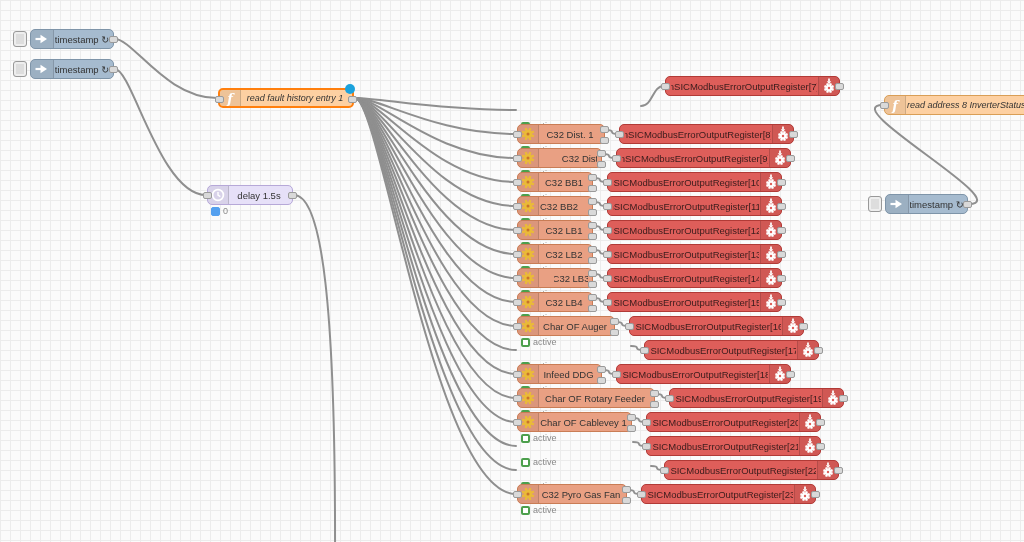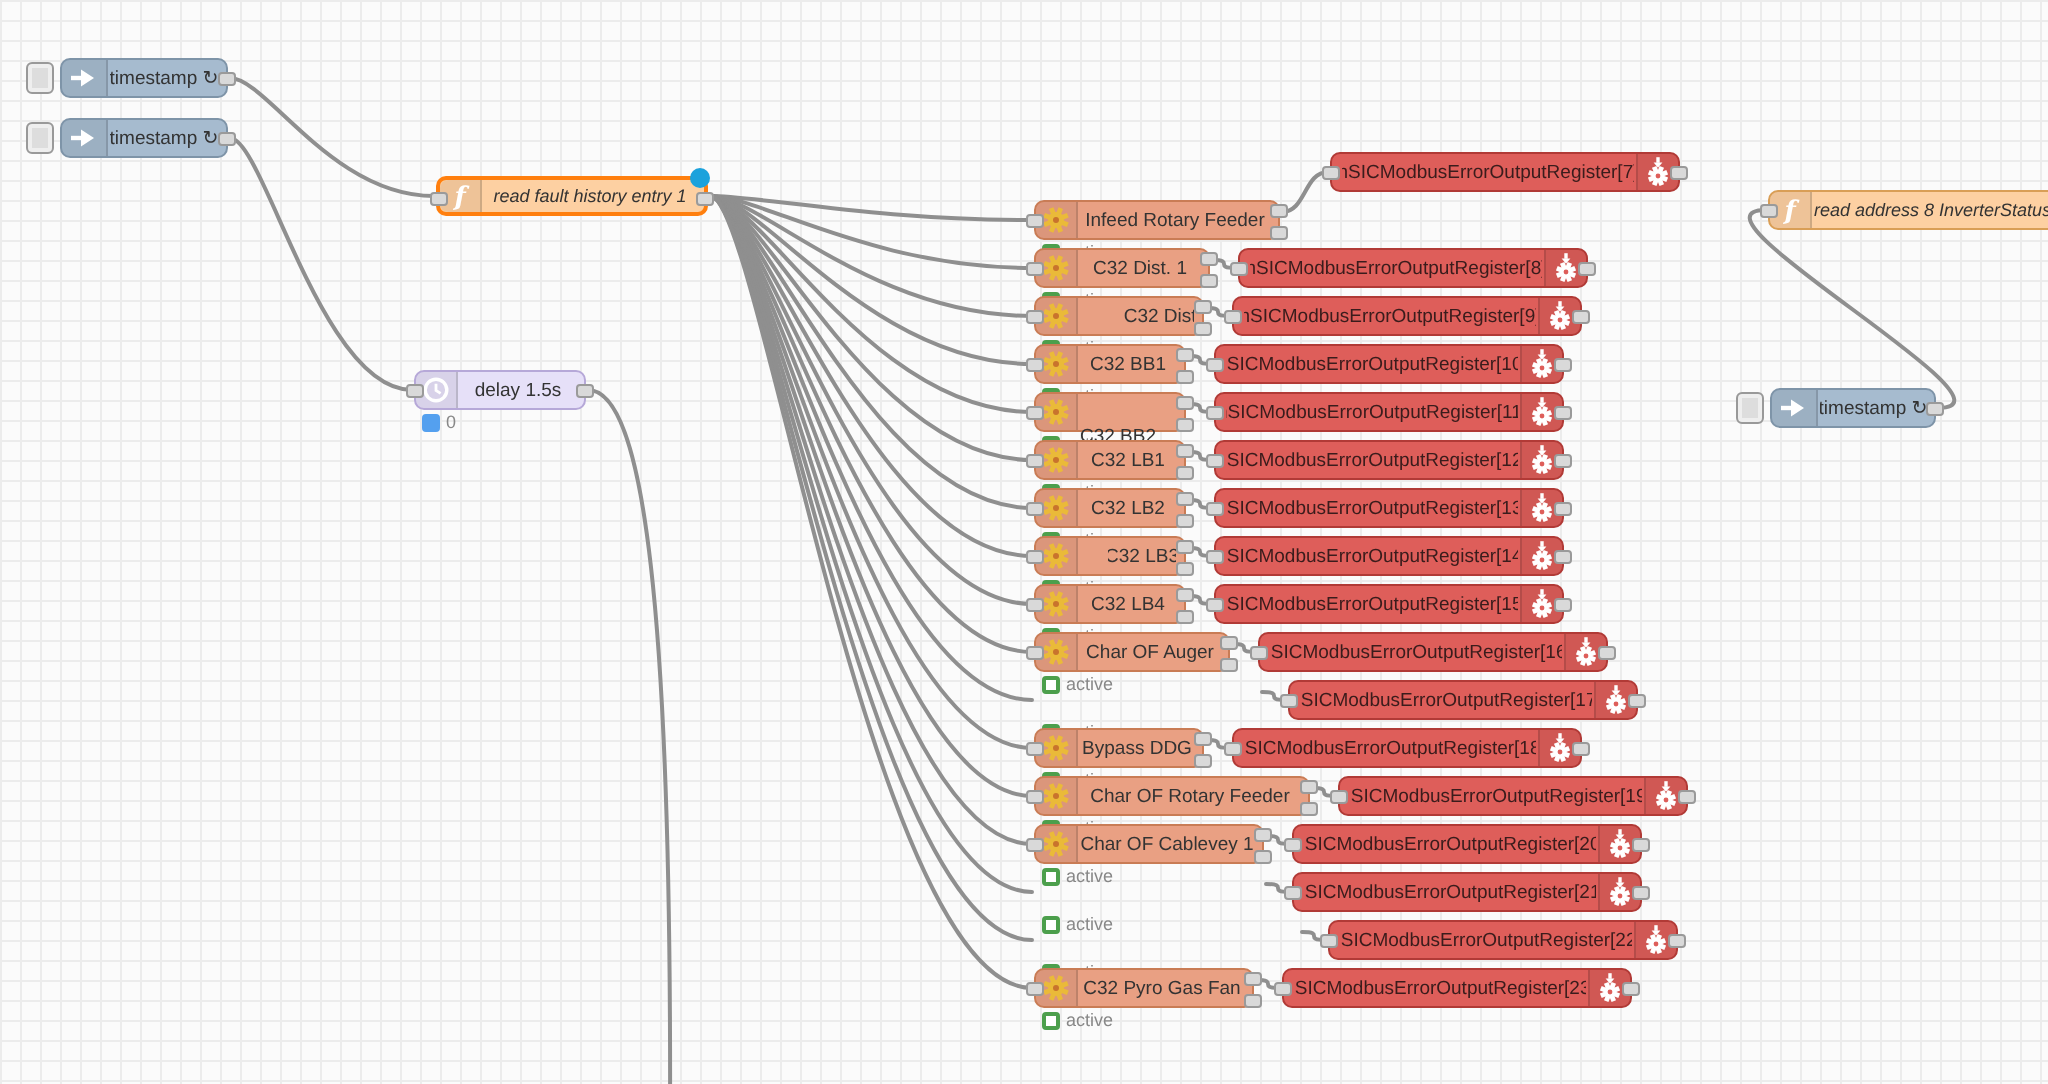--- a/index.html
+++ b/index.html
@@ -149,40 +149,20 @@
         </svg>
       </div>
       <span class="label" style="left: 24px; right: 4px;">timestamp ↻</span>
       <div class="port" style="right: -5px; top: 6px;"></div>
       <div class="inject-btn"></div>
     </div>
     <div class="status" style="left: 521px; top: 121px; color: rgb(136, 136, 136);">
       <span class="shape" style="border: 2px solid rgb(76, 159, 76); background: rgb(255, 255, 255);"></span>
       <span>active</span>
     </div>
-    <div class="node" style="left: 517px; top: 100px; width: 123px; background: rgb(233, 160, 131); border-color: rgb(201, 124, 85);">
-      <div class="icon-region left" style="width: 20px;">
-        <svg viewBox="0 0 16 16" xmlns="http://www.w3.org/2000/svg">
-          <line x1="10.7" y1="9.1" x2="13.9" y2="10.4" stroke="#eaba39" stroke-width="2.4"></line>
-          <line x1="9.1" y1="10.7" x2="10.4" y2="13.9" stroke="#eaba39" stroke-width="2.4"></line>
-          <line x1="6.9" y1="10.7" x2="5.6" y2="13.9" stroke="#eaba39" stroke-width="2.4"></line>
-          <line x1="5.3" y1="9.1" x2="2.1" y2="10.4" stroke="#eaba39" stroke-width="2.4"></line>
-          <line x1="5.3" y1="6.9" x2="2.1" y2="5.6" stroke="#eaba39" stroke-width="2.4"></line>
-          <line x1="6.9" y1="5.3" x2="5.6" y2="2.1" stroke="#eaba39" stroke-width="2.4"></line>
-          <line x1="9.1" y1="5.3" x2="10.4" y2="2.1" stroke="#eaba39" stroke-width="2.4"></line>
-          <line x1="10.7" y1="6.9" x2="13.9" y2="5.6" stroke="#eaba39" stroke-width="2.4"></line>
-          <circle cx="8" cy="8" r="4.0" fill="#eaba39"></circle>
-          <circle cx="8" cy="8" r="1.5" fill="#c8732d"></circle>
-        </svg>
-      </div>
-      <span class="label" style="left: 22px; right: 4px;">Infeed Rotary Feeder</span>
-      <div class="port" style="left: -5px; top: 6px;"></div>
-      <div class="port" style="right: -5px; top: 1px;"></div>
-      <div class="port" style="right: -5px; top: 12px;"></div>
-    </div>
     <div class="status" style="left: 521px; top: 145px; color: rgb(136, 136, 136);">
       <span class="shape" style="border: 2px solid rgb(76, 159, 76); background: rgb(255, 255, 255);"></span>
       <span>active</span>
     </div>
     <div class="node" style="left: 517px; top: 124px; width: 88px; background: rgb(233, 160, 131); border-color: rgb(201, 124, 85);">
       <div class="icon-region left" style="width: 20px;">
         <svg viewBox="0 0 16 16" xmlns="http://www.w3.org/2000/svg">
           <line x1="10.7" y1="9.1" x2="13.9" y2="10.4" stroke="#eaba39" stroke-width="2.4"></line>
           <line x1="9.1" y1="10.7" x2="10.4" y2="13.9" stroke="#eaba39" stroke-width="2.4"></line>
           <line x1="6.9" y1="10.7" x2="5.6" y2="13.9" stroke="#eaba39" stroke-width="2.4"></line>
@@ -260,21 +240,21 @@
           <line x1="6.9" y1="10.7" x2="5.6" y2="13.9" stroke="#eaba39" stroke-width="2.4"></line>
           <line x1="5.3" y1="9.1" x2="2.1" y2="10.4" stroke="#eaba39" stroke-width="2.4"></line>
           <line x1="5.3" y1="6.9" x2="2.1" y2="5.6" stroke="#eaba39" stroke-width="2.4"></line>
           <line x1="6.9" y1="5.3" x2="5.6" y2="2.1" stroke="#eaba39" stroke-width="2.4"></line>
           <line x1="9.1" y1="5.3" x2="10.4" y2="2.1" stroke="#eaba39" stroke-width="2.4"></line>
           <line x1="10.7" y1="6.9" x2="13.9" y2="5.6" stroke="#eaba39" stroke-width="2.4"></line>
           <circle cx="8" cy="8" r="4.0" fill="#eaba39"></circle>
           <circle cx="8" cy="8" r="1.5" fill="#c8732d"></circle>
         </svg>
       </div>
-      <span class="label" style="left: 12px; right: 4px; margin-top: 12px;">C32 BB2</span>
+      <span class="label" style="left: 12px; right: 4px;">C32 BB2</span>
       <div class="port" style="left: -5px; top: 6px;"></div>
       <div class="port" style="right: -5px; top: 1px;"></div>
       <div class="port" style="right: -5px; top: 12px;"></div>
     </div>
     <div class="status" style="left: 521px; top: 241px; color: rgb(136, 136, 136);">
       <span class="shape" style="border: 2px solid rgb(76, 159, 76); background: rgb(255, 255, 255);"></span>
       <span>active</span>
     </div>
     <div class="node" style="left: 517px; top: 220px; width: 76px; background: rgb(233, 160, 131); border-color: rgb(201, 124, 85);">
       <div class="icon-region left" style="width: 20px;">
@@ -408,21 +388,21 @@
           <line x1="6.9" y1="10.7" x2="5.6" y2="13.9" stroke="#eaba39" stroke-width="2.4"></line>
           <line x1="5.3" y1="9.1" x2="2.1" y2="10.4" stroke="#eaba39" stroke-width="2.4"></line>
           <line x1="5.3" y1="6.9" x2="2.1" y2="5.6" stroke="#eaba39" stroke-width="2.4"></line>
           <line x1="6.9" y1="5.3" x2="5.6" y2="2.1" stroke="#eaba39" stroke-width="2.4"></line>
           <line x1="9.1" y1="5.3" x2="10.4" y2="2.1" stroke="#eaba39" stroke-width="2.4"></line>
           <line x1="10.7" y1="6.9" x2="13.9" y2="5.6" stroke="#eaba39" stroke-width="2.4"></line>
           <circle cx="8" cy="8" r="4.0" fill="#eaba39"></circle>
           <circle cx="8" cy="8" r="1.5" fill="#c8732d"></circle>
         </svg>
       </div>
-      <span class="label" style="left: 22px; right: 4px;">Bypass DDG</span>
+      <span class="label" style="left: 22px; right: 4px;">Infeed DDG</span>
       <div class="port" style="left: -5px; top: 6px;"></div>
       <div class="port" style="right: -5px; top: 1px;"></div>
       <div class="port" style="right: -5px; top: 12px;"></div>
     </div>
     <div class="status" style="left: 521px; top: 409px; color: rgb(136, 136, 136);">
       <span class="shape" style="border: 2px solid rgb(76, 159, 76); background: rgb(255, 255, 255);"></span>
       <span>active</span>
     </div>
     <div class="node" style="left: 517px; top: 388px; width: 138px; background: rgb(233, 160, 131); border-color: rgb(201, 124, 85);">
       <div class="icon-region left" style="width: 20px;">

